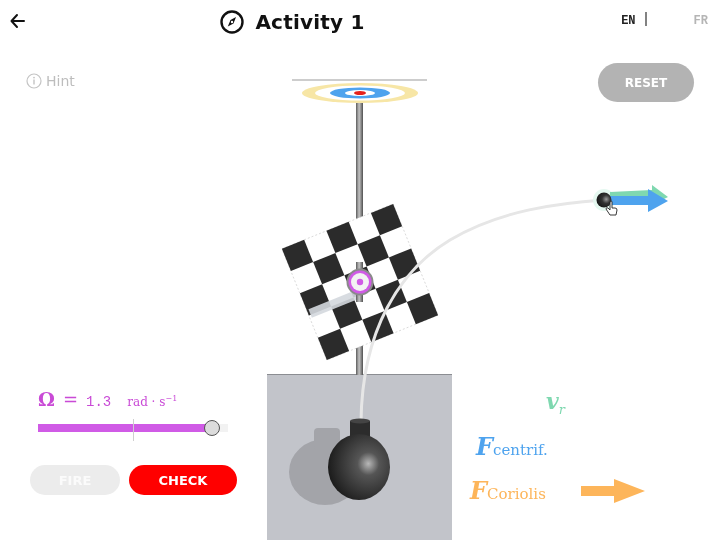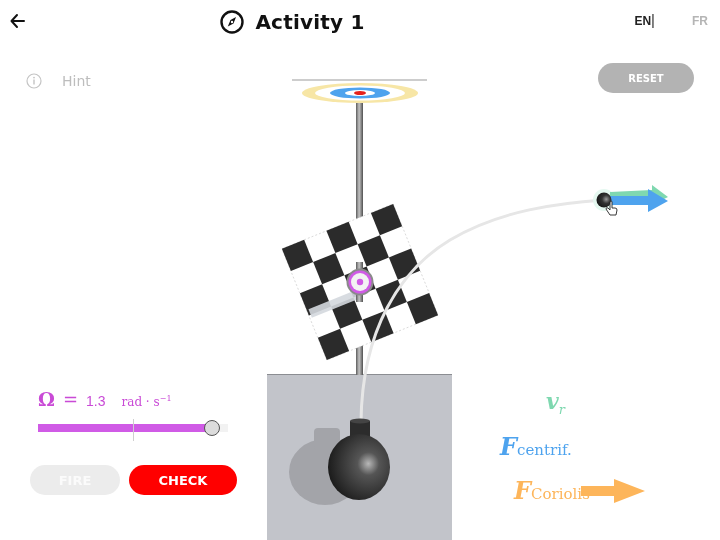--- a/index.html
+++ b/index.html
@@ -1,48 +1,48 @@
 <!DOCTYPE html>
 <html><head>
 <meta charset="utf-8">
 <style>
   html, body { margin:0; padding:0; }
   body { width:720px; height:540px; position:relative; overflow:hidden; background:#ffffff; font-family:"Liberation Sans", sans-serif; }
   .abs { position:absolute; }
   .back-btn { left:8px; top:10px; width:22px; height:22px; cursor:pointer; }
   .title-wrap { left:0; top:6px; width:584px; height:32px; display:flex; justify-content:center; align-items:center; gap:10px; }
   .title { font-family:"DejaVu Sans", sans-serif; font-weight:bold; font-size:20px; color:#111; letter-spacing:0.2px; }
-  .lang { right:12px; top:13px; font-family:Liberation Sans, sans-serif; font-size:12px; font-weight:bold; display:flex; align-items:center; }
+  .lang { right:12px; top:13px; font-family:Liberation Mono, monospace; font-size:12px; font-weight:bold; display:flex; gap:6px; align-items:center; }
   .lang .en { color:#222; cursor:pointer; }
   .lang .sep { color:#333; font-weight:normal; font-size:15px; margin-top:-2px; }
   .lang .fr { color:#b5b5b5; cursor:pointer;padding-left:37px; }
-  .hint { left:26px; top:73px; display:flex; align-items:center; gap:20px; color:#bdbdbd; font-size:14px; font-family:"DejaVu Sans", sans-serif; cursor:pointer; }
-  .reset { left:598px; top:63px; width:96px; height:30px; border-radius:20px; background:#b3b3b3; color:#fff; font-family:"DejaVu Sans", sans-serif; font-weight:bold; font-size:10px; display:flex; align-items:center; justify-content:center; border:none; cursor:pointer; }
+  .hint { left:26px; top:73px; display:flex; align-items:center; gap:4px; color:#bdbdbd; font-size:14px; font-family:"DejaVu Sans", sans-serif; cursor:pointer; }
+  .reset { left:598px; top:63px; width:96px; height:39px; border-radius:20px; background:#b3b3b3; color:#fff; font-family:"DejaVu Sans", sans-serif; font-weight:bold; font-size:12px; display:flex; align-items:center; justify-content:center; border:none; cursor:pointer; }
   .omega-label { left:38px; top:388px; color:#c94ad6; font-family:"DejaVu Serif", serif; display:flex; align-items:baseline; gap:4px; }
   .omega-label .sym { font-weight:bold; font-size:19px; }
   .omega-label .eq { font-size:18px; margin:0 4px; }
-  .omega-label .val { font-family:Liberation Sans, sans-serif; font-size:14px; margin-right:12px; }
+  .omega-label .val { font-family:Liberation Mono, monospace; font-size:14px; margin-right:12px; }
   .omega-label .unit { font-size:12px; }
   .omega-label sup { font-size:8px; }
   .slider { left:38px; top:419px; width:190px; height:18px; cursor:pointer; }
   .slider .track { position:absolute; left:0; top:5px; width:190px; height:8px; background:#f2f2f2; }
   .slider .fill { position:absolute; left:0; top:5px; width:173px; height:8px; background:#d05be6; }
   .slider .tick { position:absolute; left:95px; top:0; width:1px; height:22px; background:#cfcfcf; }
   .slider .thumb { position:absolute; left:166px; top:1px; width:14px; height:14px; border-radius:50%; background:#dcdcdc; border:1.5px solid #555; }
   .btn { top:465px; height:30px; border-radius:20px; border:none; font-family:"DejaVu Sans", sans-serif; font-weight:bold; font-size:13px; color:#fff; display:flex; align-items:center; justify-content:center; cursor:pointer; }
   .fire { left:30px; width:90px; background:#ececec; color:#fbfbfb; }
   .check { left:129px; width:108px; background:#ff0000; }
   .pedestal { left:267px; top:374px; width:185px; height:166px; background:#c2c4ca; border-top:1px solid #8b8d92; }
   .scene { left:0; top:0; width:720px; height:540px; pointer-events:none; }
   .legend { font-family:"DejaVu Serif", serif; }
   .leg-vr { left:533px; top:388px; color:#7fd8b0; font-style:italic; font-weight:bold; font-size:22px;margin-left:13px; }
   .leg-vr sub { font-size:13px; font-weight:normal; }
-  .leg-fc { left:500px; top:432px; color:#4ea3ee; font-size:15px; }
+  .leg-fc { left:476px; top:432px; color:#4ea3ee; font-size:15px; }
   .leg-fc b, .leg-fco b { font-style:italic; font-size:24px; }
-  .leg-fco { left:470px; top:476px; color:#fdb55a; font-size:15px;margin-left:44px; }
+  .leg-fco { left:470px; top:476px; color:#fdb55a; font-size:15px; }
 </style>
 </head>
 <body>
 
 <div class="abs back-btn">
   <svg width="22" height="22" viewBox="0 0 22 22">
     <path d="M16 11 H4 M9 5 L3.5 11 L9 17" stroke="#111" stroke-width="2" fill="none" stroke-linecap="round" stroke-linejoin="round"></path>
   </svg>
 </div>
 

